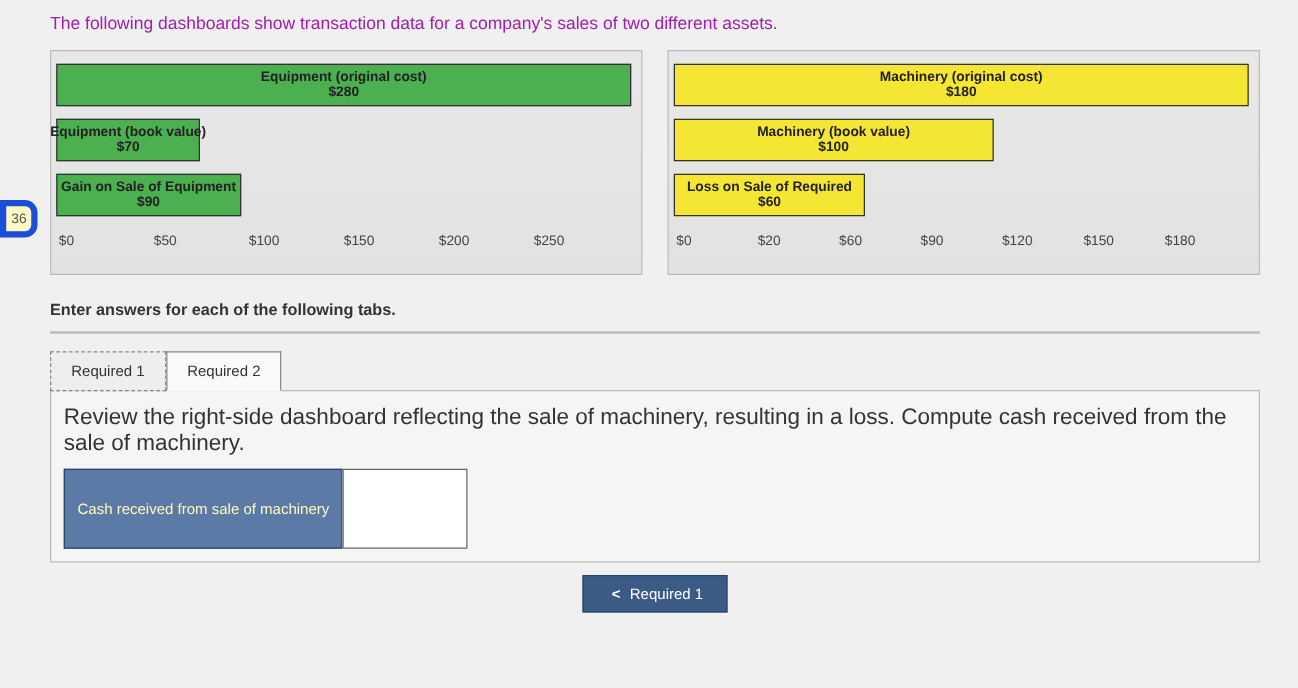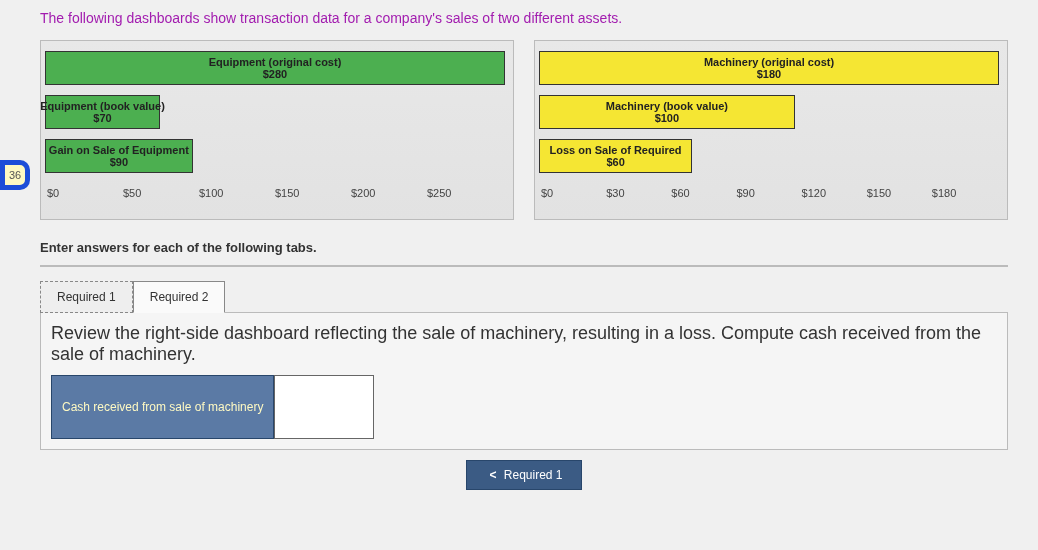--- a/index.html
+++ b/index.html
@@ -139,21 +139,21 @@
         <span class="lbl">Machinery (book value)</span>
         <span class="val">$100</span>
       </div>
       <div class="bar yellow" style="left:0; top:88px; width:33.3%;">
         <span class="lbl">Loss on Sale of Required</span>
         <span class="val">$60</span>
       </div>
     </div>
     <div class="axis">
       <span>$0</span>
-      <span>$30</span>
+      <span>$20</span>
       <span>$60</span>
       <span>$90</span>
       <span>$120</span>
       <span>$150</span>
       <span>$180</span>
     </div>
   </div>
 
 </div>
 

